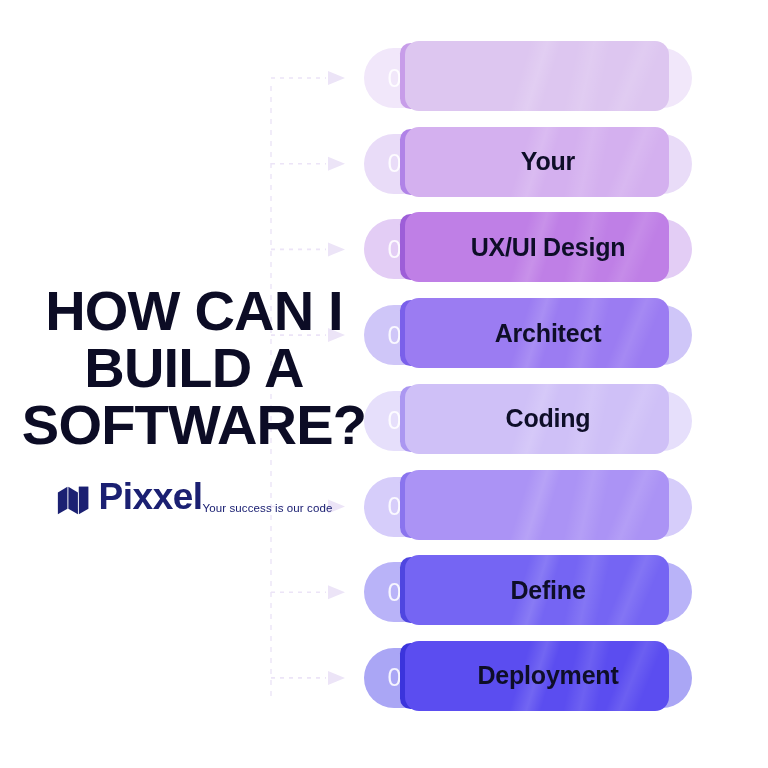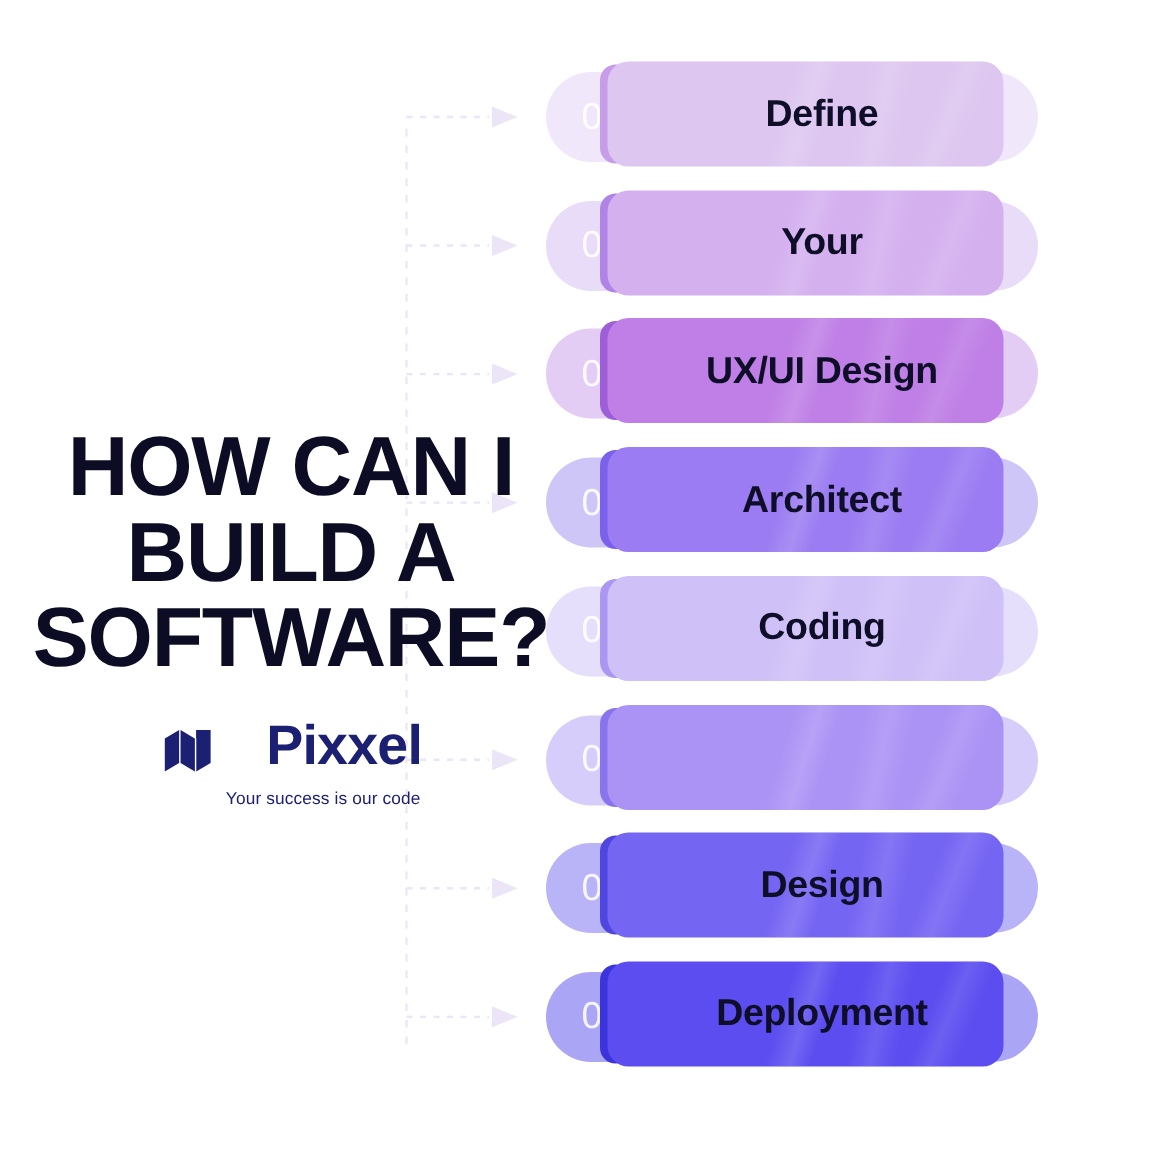--- a/index.html
+++ b/index.html
@@ -54,21 +54,21 @@
   }
   #logo-mark {
     width: 42px;
     height: 42px;
     flex: 0 0 auto;
     margin-top: 2px;
   }
   #logo-text-wrap {
     margin-left: 2px;
     display: flex;
-    flex-direction: column;
+    flex-direction: row;
     align-items: flex-end;
   }
   #logo-wordmark {
     font-family: "Liberation Sans", sans-serif;
     font-weight: 700;
     font-size: 37px;
     line-height: 37px;
     letter-spacing: -0.5px;
     color: #1b2072;
   }
@@ -235,21 +235,20 @@
   </div>
 
   <div id="steps">
       <div class="step-row" style="top: 41px;">
         <div class="step-pill" style="background: rgb(241, 231, 250);"></div>
         <div class="step-number">01</div>
         <div class="step-tab" style="background: rgb(199, 157, 233);"></div>
         <div class="step-bar" style="background: rgb(221, 198, 240);">
           <div class="step-bar-sheen"></div>
         </div>
-        <div class="step-label">Define</div>
       </div>
       <div class="step-row" style="top: 126.7px;">
         <div class="step-pill" style="background: rgb(233, 220, 248);"></div>
         <div class="step-number">02</div>
         <div class="step-tab" style="background: rgb(176, 131, 231);"></div>
         <div class="step-bar" style="background: rgb(212, 176, 239);">
           <div class="step-bar-sheen"></div>
         </div>
         <div class="step-label">Your</div>
       </div>
@@ -288,21 +287,21 @@
           <div class="step-bar-sheen"></div>
         </div>
       </div>
       <div class="step-row" style="top: 555.2px;">
         <div class="step-pill" style="background: rgb(185, 179, 248);"></div>
         <div class="step-number">07</div>
         <div class="step-tab" style="background: rgb(79, 70, 224);"></div>
         <div class="step-bar" style="background: rgb(117, 101, 243);">
           <div class="step-bar-sheen"></div>
         </div>
-        <div class="step-label">Design</div>
+        <div class="step-label">Define</div>
       </div>
       <div class="step-row" style="top: 640.9px;">
         <div class="step-pill" style="background: rgb(170, 166, 245);"></div>
         <div class="step-number">08</div>
         <div class="step-tab" style="background: rgb(59, 52, 220);"></div>
         <div class="step-bar" style="background: rgb(91, 77, 240);">
           <div class="step-bar-sheen"></div>
         </div>
         <div class="step-label">Deployment</div>
       </div>

